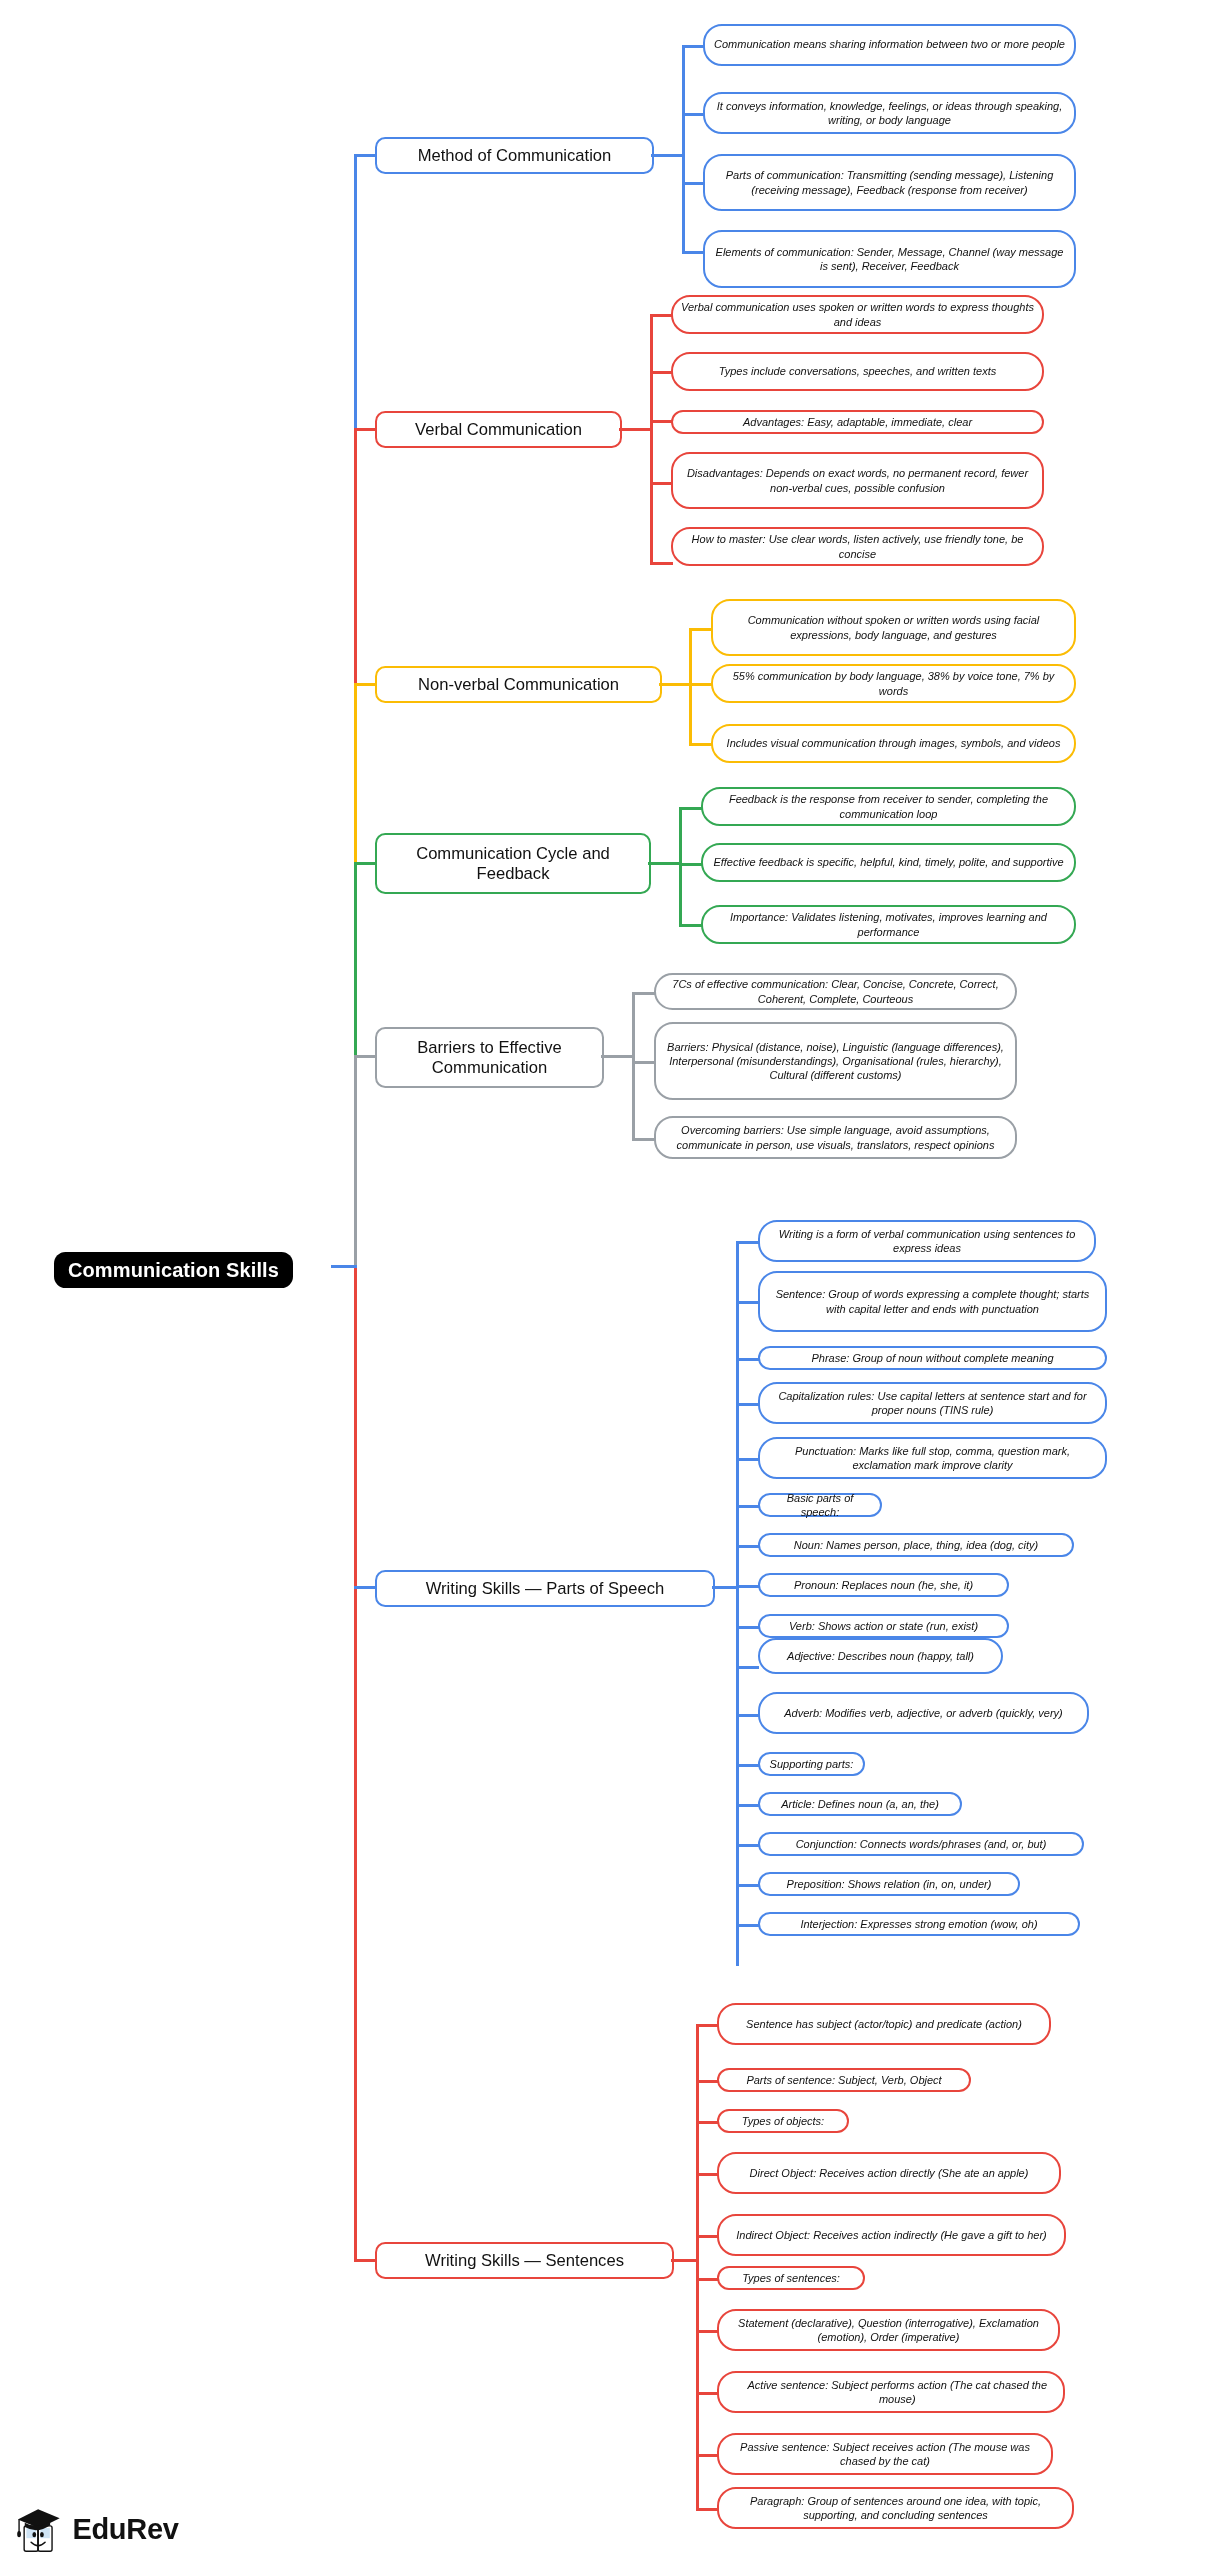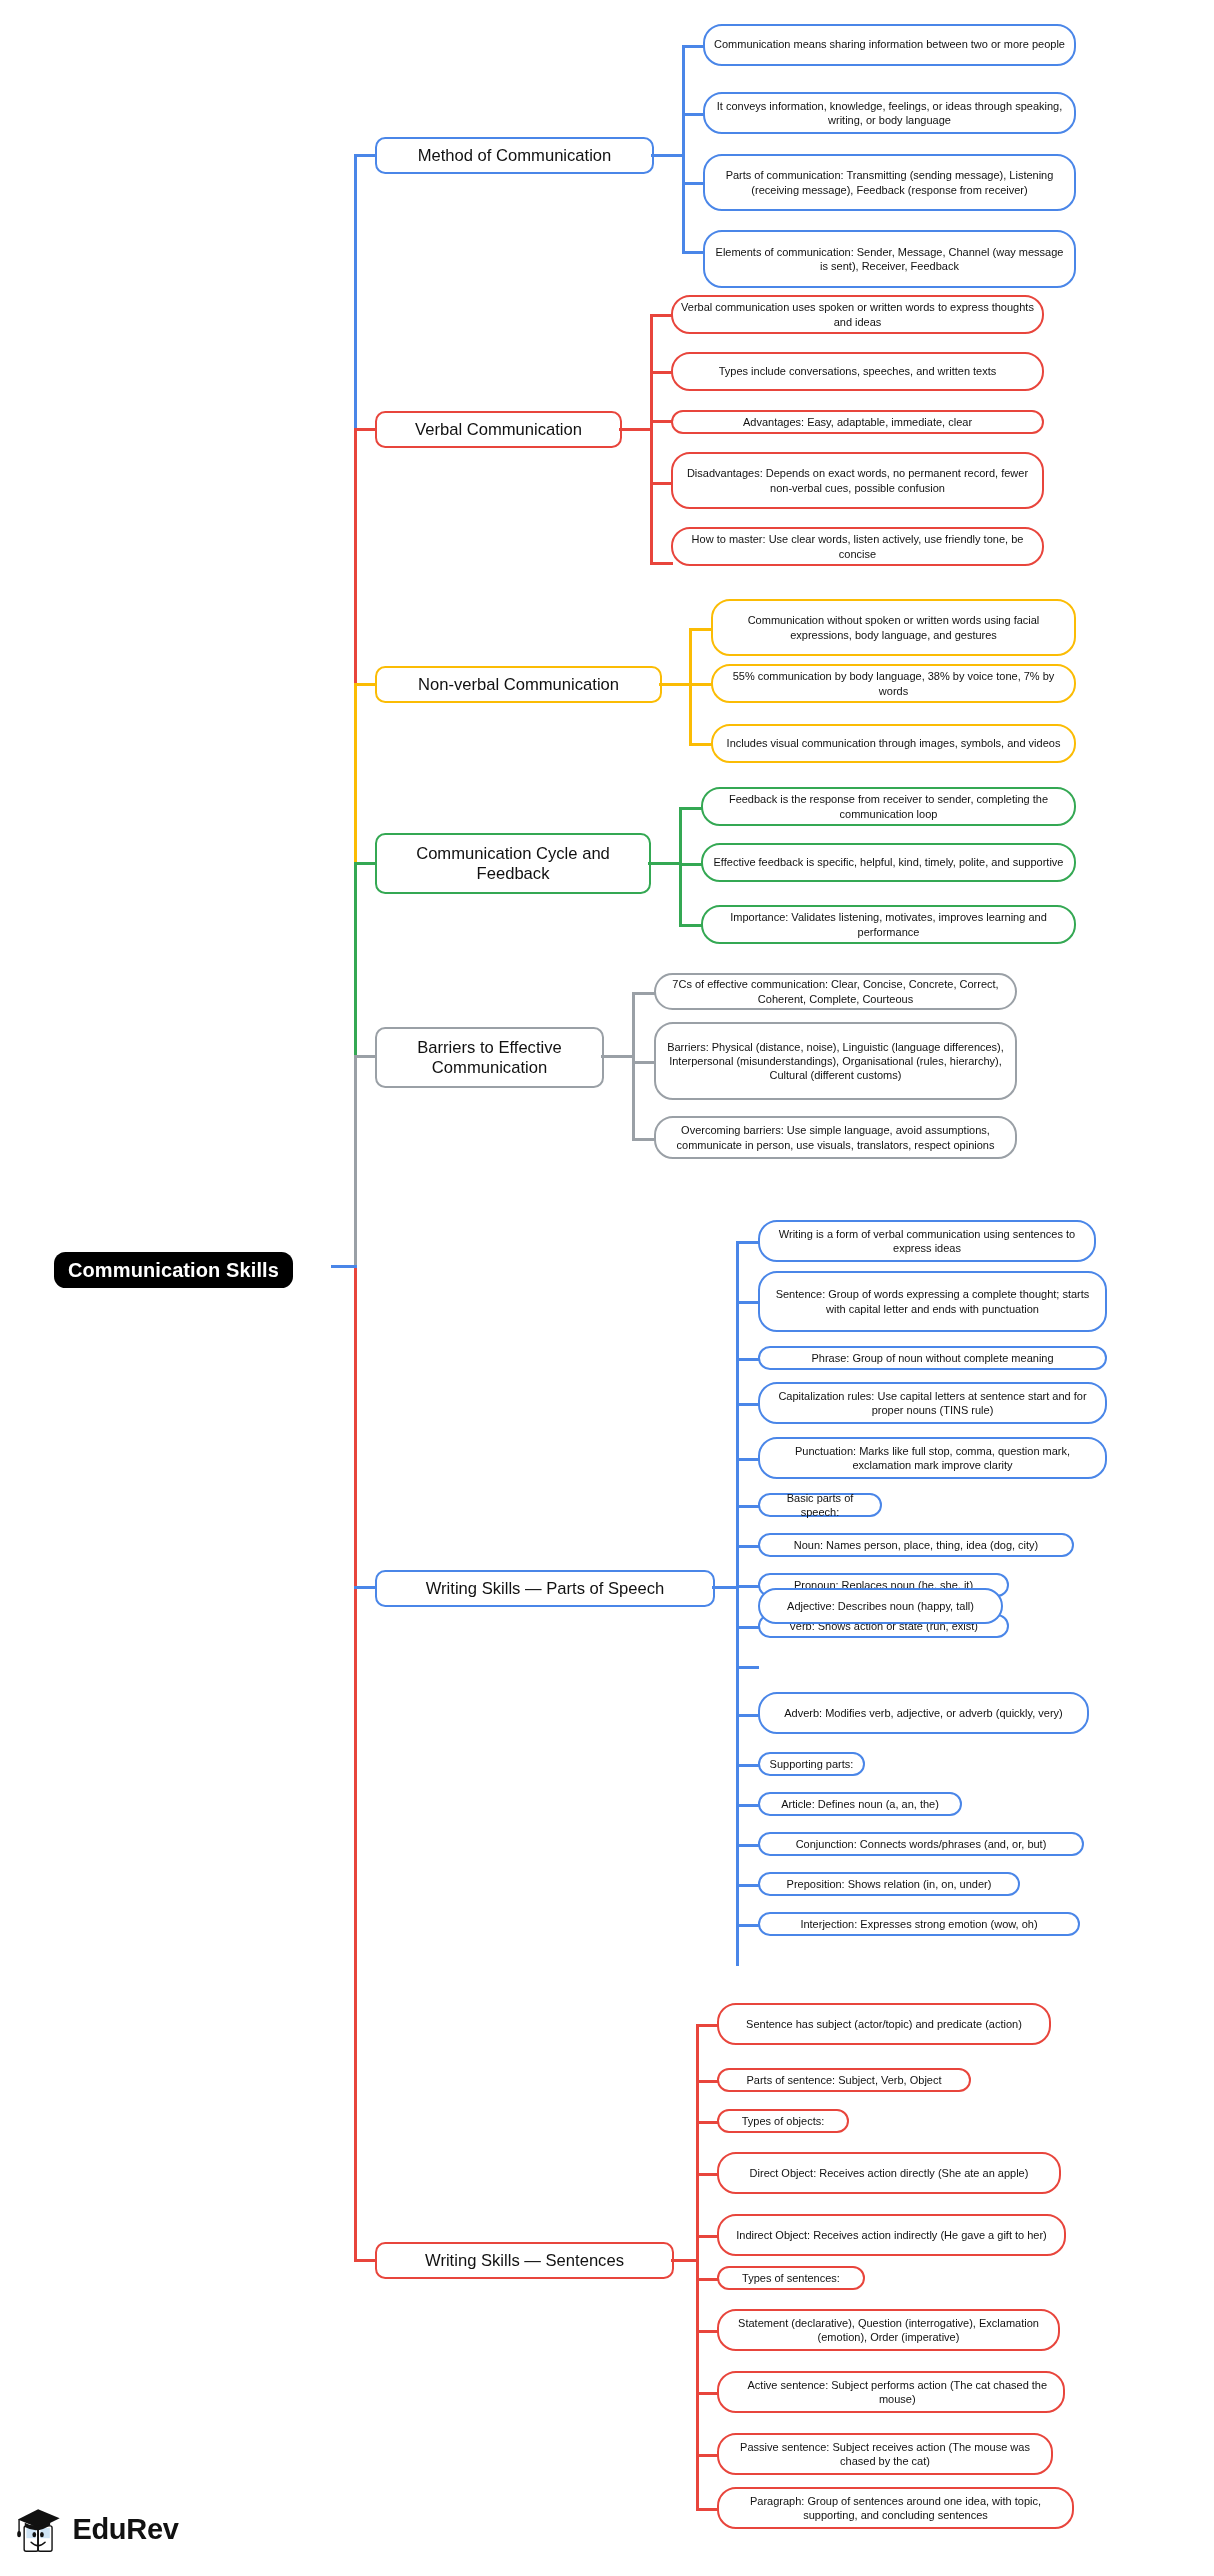--- a/index.html
+++ b/index.html
@@ -59,20 +59,21 @@
     border:2.5px solid #4a86e8;
     border-radius:19px;
     font-size:11px;
     line-height:1.30;
     text-align:center;
     display:flex;
     align-items:center;
     justify-content:center;
     padding:3.2px 6.4px;
     color:#111;
+    font-style:italic;
   }
 
   
   .c-blue   { border-color:#4a86e8; }
   .c-red    { border-color:#e8453c; }
   .c-yellow { border-color:#fbbc04; }
   .c-green  { border-color:#34a853; }
   .c-gray   { border-color:#9aa0a6; }
 
   
@@ -281,21 +282,21 @@
     </div>
   <div class="leaf-node c-blue" style="left:758px; top:1533px; width:316px; height:24px;">
       <span>Noun: Names person, place, thing, idea (dog, city)</span>
     </div>
   <div class="leaf-node c-blue" style="left:758px; top:1573px; width:251px; height:24px;">
       <span>Pronoun: Replaces noun (he, she, it)</span>
     </div>
   <div class="leaf-node c-blue" style="left:758px; top:1614px; width:251px; height:24px;">
       <span>Verb: Shows action or state (run, exist)</span>
     </div>
-  <div class="leaf-node c-blue" style="left:758px; top:1588px; width:245px; height:36px;">
+  <div class="leaf-node c-blue" style="left:758px; top:1638px; width:245px; height:36px;">
       <span>Adjective: Describes noun (happy, tall)</span>
     </div>
   <div class="leaf-node c-blue" style="left:758px; top:1692px; width:331px; height:42px;">
       <span>Adverb: Modifies verb, adjective, or adverb (quickly, very)</span>
     </div>
   <div class="leaf-node c-blue" style="left:758px; top:1752px; width:107px; height:24px;">
       <span>Supporting parts:</span>
     </div>
   <div class="leaf-node c-blue" style="left:758px; top:1792px; width:204px; height:24px;">
       <span>Article: Defines noun (a, an, the)</span>

